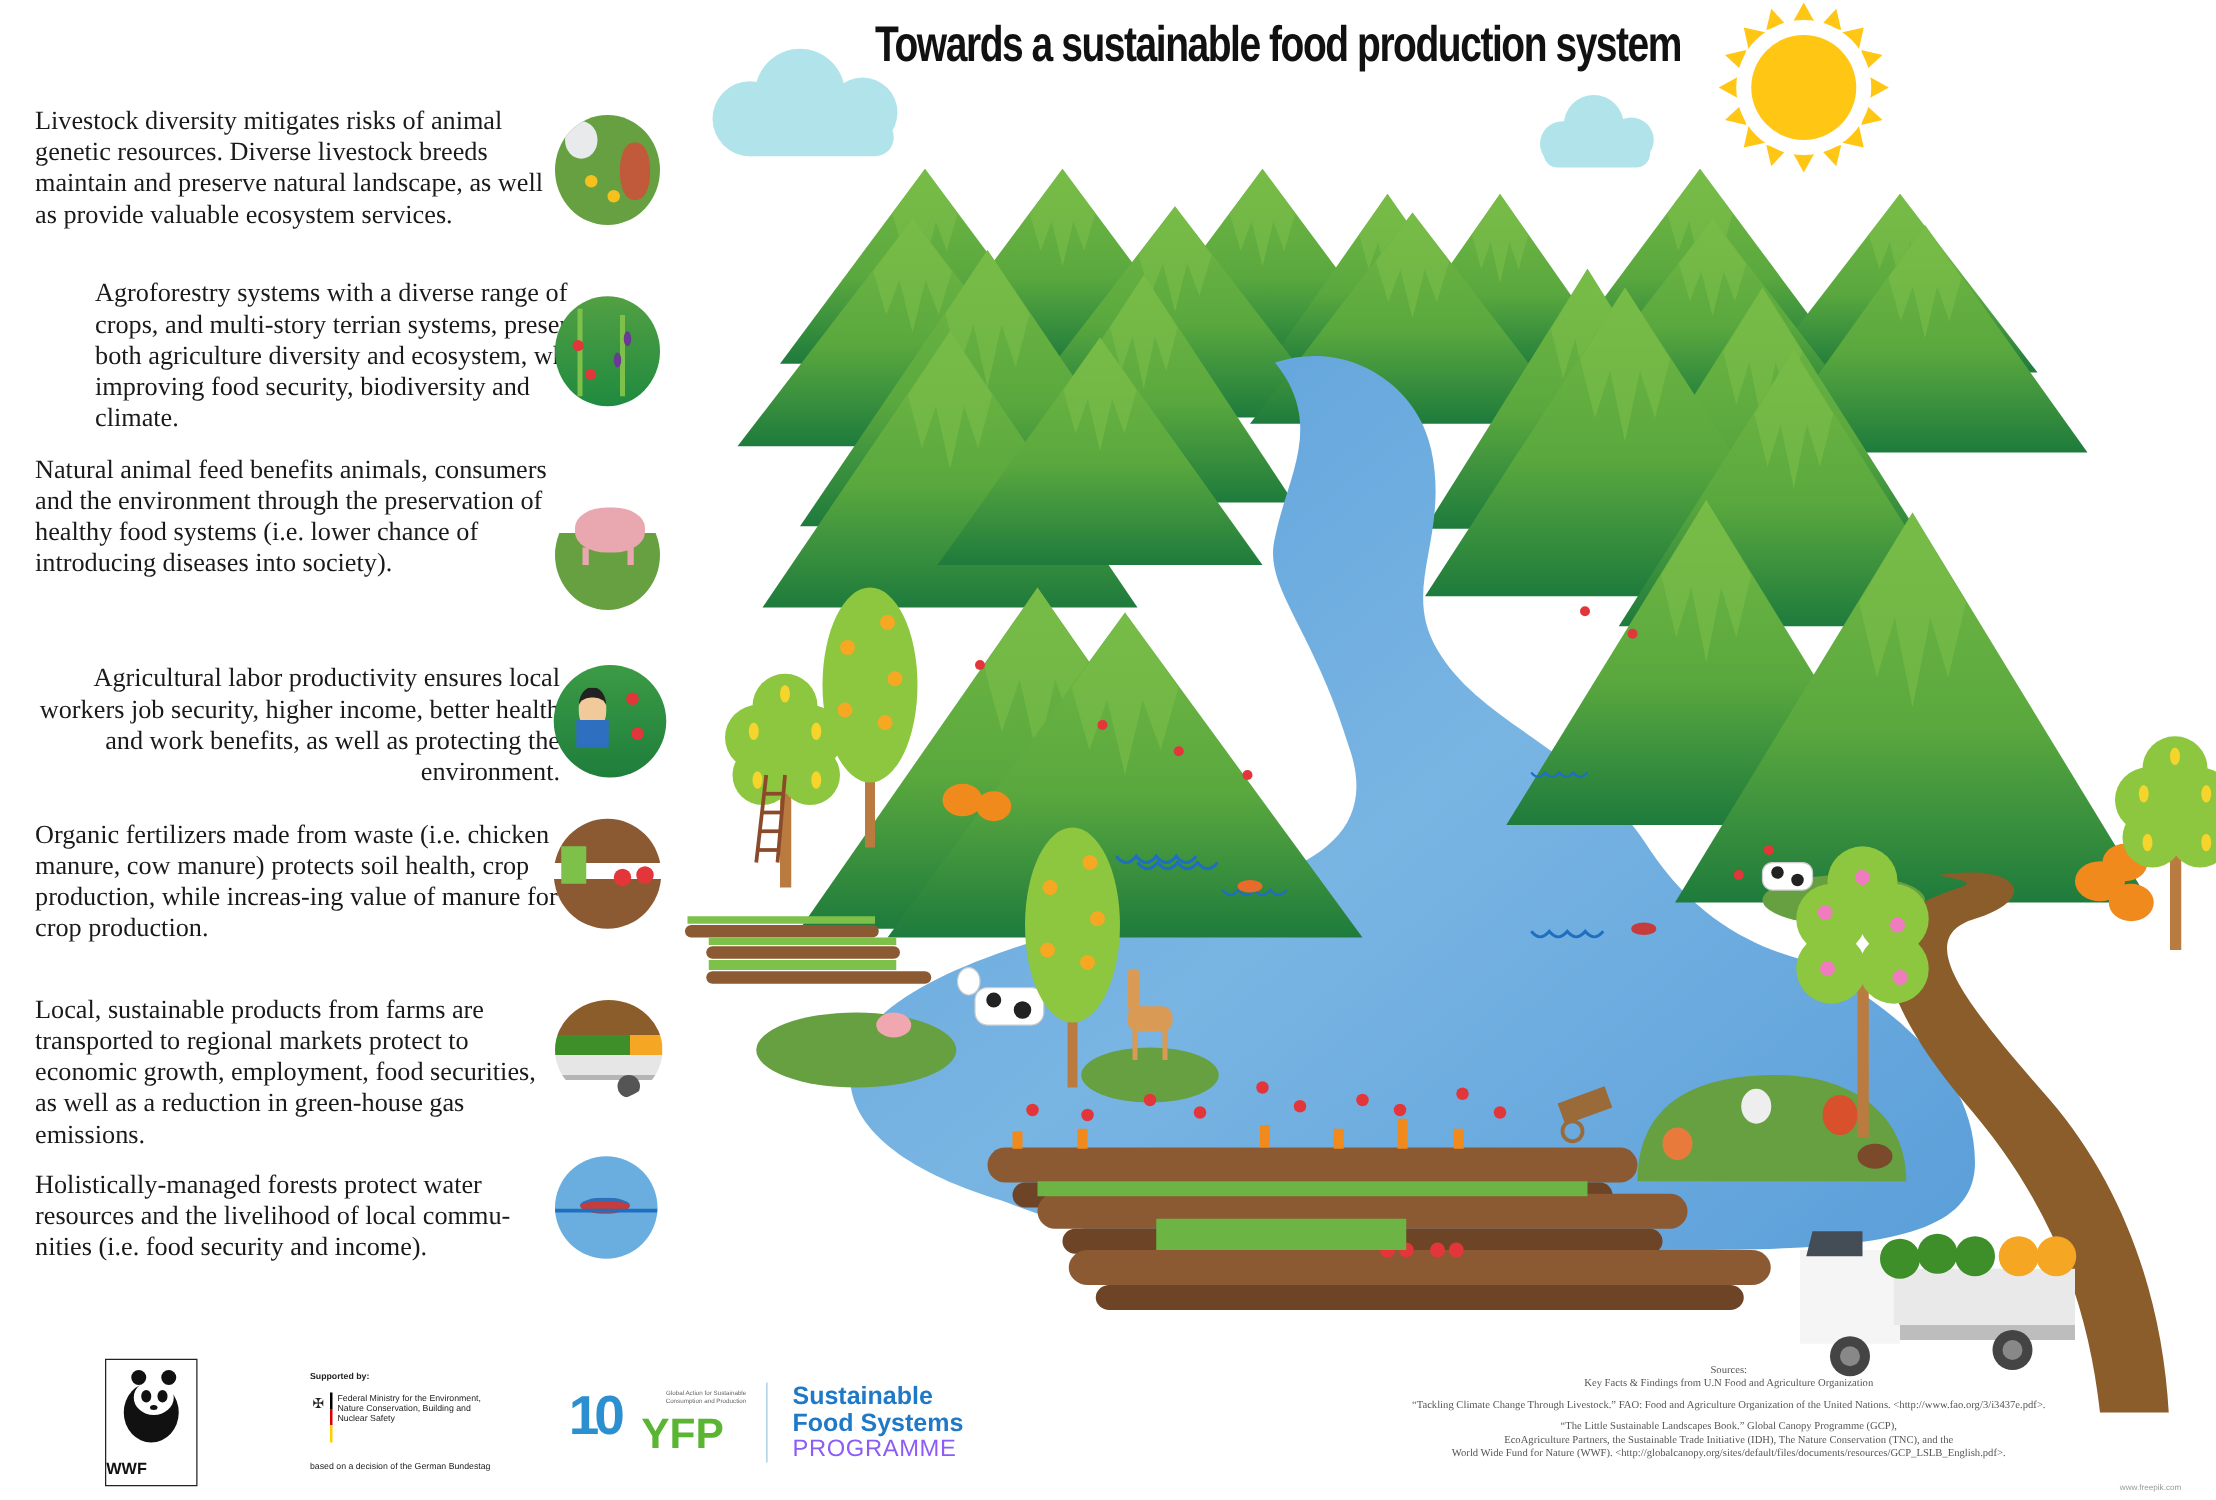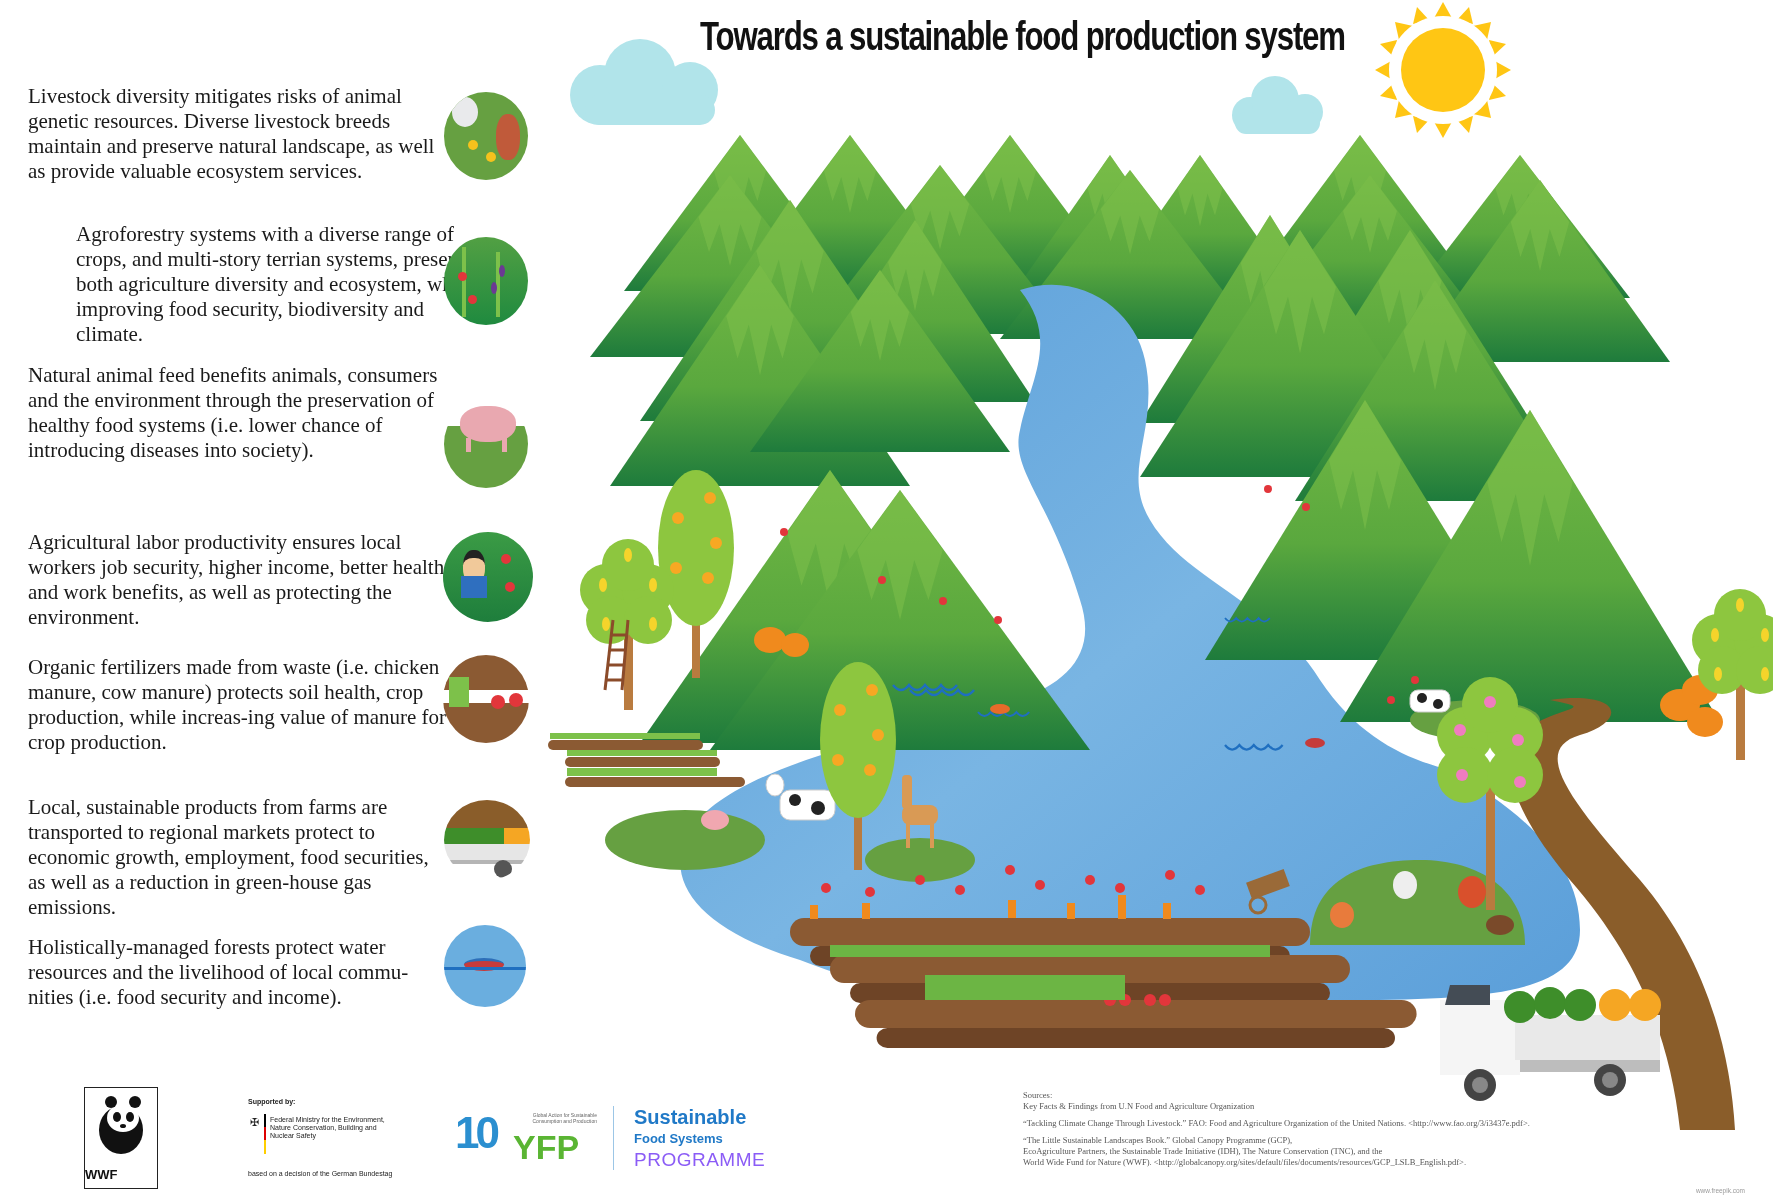--- a/index.html
+++ b/index.html
@@ -16,23 +16,23 @@
   .bmu .ministry { position:absolute; left:22px; top:18px; width:120px; font-size:7px; line-height:8px; }
   .bmu .bar { position:absolute; left:16px; top:16px; width:2px; height:40px; background:linear-gradient(#000 0 33%, #dd0000 33% 66%, #ffce00 66%); }
   .bmu .eagle { position:absolute; left:2px; top:18px; font-size:11px; }
   .bmu .decision { position:absolute; left:0; top:72px; white-space:nowrap; font-size:7px; }
   .yfp { left:455px; top:1108px;text-align:right; }
   .yfp .num { font-family:"Liberation Sans", sans-serif; font-size:44px; font-weight:bold; color:#2b8fd0; letter-spacing:-4px; }
   .yfp .yfp-letters { font-family:"Liberation Sans", sans-serif; font-size:34px; font-weight:bold; color:#5ab533; position:absolute; left:58px; top:20px; }
   .yfp .tag { position:absolute; left:62px; top:4px; width:80px; font-family:"Liberation Sans", sans-serif; font-size:5px; line-height:6px; color:#666; }
   .sfs { left:613px; top:1106px; border-left:1.5px solid #9cc6e6; padding-left:20px; font-family:"Liberation Sans", sans-serif; color:#2079c7; }
   .sfs .l1 { font-size:20px; font-weight:bold; line-height:22px; }
-  .sfs .l2 { font-size:13px; font-weight:bold; line-height:22px; }
+  .sfs .l2 { font-size:20px; font-weight:bold; line-height:22px; }
   .sfs .l3 { font-size:19px; font-weight:normal; line-height:20px; color:#8b5cf6; letter-spacing:0.5px; }
-  .sources { position:absolute; right:30px; top:1090px; width:720px; text-align:left; font-family:"Liberation Serif", serif; font-size:8.5px; line-height:11px; color:#555; }
+  .sources { position:absolute; right:30px; top:1090px; width:720px; text-align:center; font-family:"Liberation Serif", serif; font-size:8.5px; line-height:11px; color:#555; }
   .sources p { margin:0 0 6px 0; }
   .credit { position:absolute; right:28px; top:1187px; font-family:"Liberation Sans", sans-serif; font-size:6.5px; color:#999; }
 </style>
 </head>
 <body>
 
 <svg class="scene" width="1773" height="1200" viewBox="0 0 1773 1200" xmlns="http://www.w3.org/2000/svg">
   <defs>
     <linearGradient id="mtn" x1="0" y1="0" x2="0" y2="1">
       <stop offset="0" stop-color="#72b844"></stop>
@@ -323,21 +323,21 @@
   <div style="position:absolute;left:47px;top:45px;width:6px;height:12px;border-radius:50%;background:#6b3a93;"></div>
 </div>
 
 <div class="para" style="top:363px;">Natural animal feed benefits animals, consumers and the environment through the preservation of healthy food systems (i.e. lower chance of introducing diseases into society).</div>
 <div class="icon-circle" style="left:444px;top:400px;background:linear-gradient(#fff 0 30%, #66a041 30%);">
   <div style="position:absolute;left:16px;top:6px;width:56px;height:36px;border-radius:45%;background:#e9a8b0;"></div>
   <div style="position:absolute;left:22px;top:38px;width:5px;height:14px;background:#e9a8b0;"></div>
   <div style="position:absolute;left:58px;top:38px;width:5px;height:14px;background:#e9a8b0;"></div>
 </div>
 
-<div class="para" style="top:530px;">Agricultural labor productivity ensures local workers job security, higher income, better health and work benefits, as well as protecting the environment.</div>
+<div class="para" style="top:530px;text-align:right;">Agricultural labor productivity ensures local workers job security, higher income, better health and work benefits, as well as protecting the environment.</div>
 <div class="icon-circle" style="left:443px;top:532px;background:linear-gradient(#3b9b45,#1e7e3c);width:90px;height:90px;">
   <div style="position:absolute;left:20px;top:18px;width:22px;height:26px;border-radius:45%;background:#f1c99a;border-top:8px solid #222;"></div>
   <div style="position:absolute;left:18px;top:44px;width:26px;height:22px;background:#2f6fbf;"></div>
   <div style="position:absolute;left:58px;top:22px;width:10px;height:10px;border-radius:50%;background:#e2363b;"></div>
   <div style="position:absolute;left:62px;top:50px;width:10px;height:10px;border-radius:50%;background:#e2363b;"></div>
 </div>
 
 <div class="para" style="top:655px;">Organic fertilizers made from waste (i.e. chicken manure, cow manure) protects soil health, crop production, while increas-ing value of manure for crop production.</div>
 <div class="icon-circle" style="left:443px;top:655px;background:linear-gradient(#8b5a33 0 40%, #fff 40% 55%, #8b5a33 55%);width:86px;height:88px;">
   <div style="position:absolute;left:6px;top:22px;width:20px;height:30px;background:#7dc14a;"></div>

